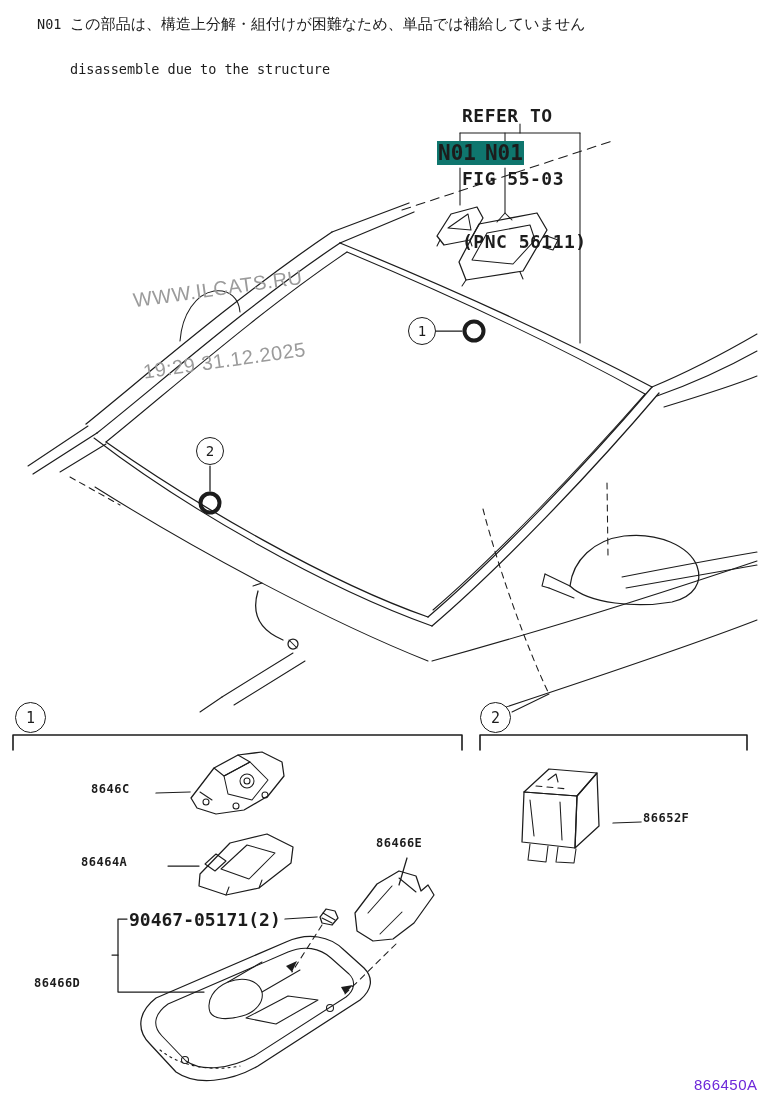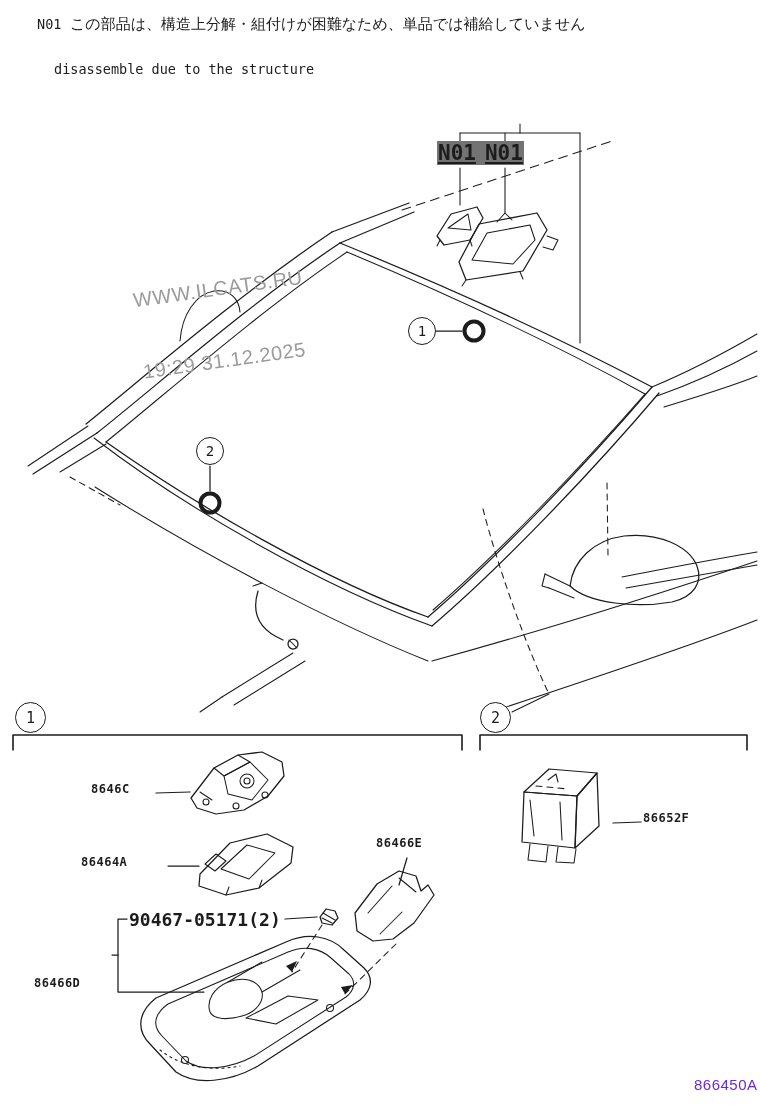--- a/index.html
+++ b/index.html
@@ -194,24 +194,29 @@
       <line x1="168" y1="866" x2="199" y2="866"></line>
       <line x1="407" y1="858" x2="399" y2="885"></line>
       <line x1="613" y1="823" x2="641" y2="822"></line>
       <line x1="285" y1="919" x2="317" y2="917"></line>
       <path d="M127,919 L118,919 L118,992 L204,992"></path>
       <line x1="112" y1="955" x2="118" y2="955"></line>
     </g>
   </svg>
 
   <div class="txt note-line jp" style="left:37px;top:15px;"><span class="note-flag" style="font-family:'DejaVu Sans Mono',monospace;font-size:13.5px;">N01</span><span>この部品は、構造上分解・組付けが困難なため、単品では補給していません</span></div>
-  <div class="txt note-line" style="left:54px;top:61px;"><span>disassemble due to the structure</span></div>
-
-
-  <div class="txt flags" style="left:437px;top:141px;background:#737373;padding:0 1px;text-decoration:underline;"><span>N01</span><span class="f2">N01</span></div>
+  <div class="txt note-line" style="left:70px;top:61px;"><span>disassemble due to the structure</span></div>
+
+  <div class="txt refer" style="left:462px;top:63px;">
+    <div>REFER TO</div>
+    <div>FIG 55-03</div>
+    <div>(PNC 56111)</div>
+  </div>
+
+  <div class="txt flags" style="left:437px;top:141px;background:#0f766e;padding:0 1px;"><span>N01</span><span class="f2">N01</span></div>
 
   <div class="txt watermark" style="left:125px;top:241px;">
     <div>WWW.ILCATS.RU</div>
     <div>19:29 31.12.2025</div>
   </div>
 
   <div class="circ small" style="left:408px;top:317px;">
       <span>1</span>
     </div>
   <div class="circ small" style="left:196px;top:437px;">

